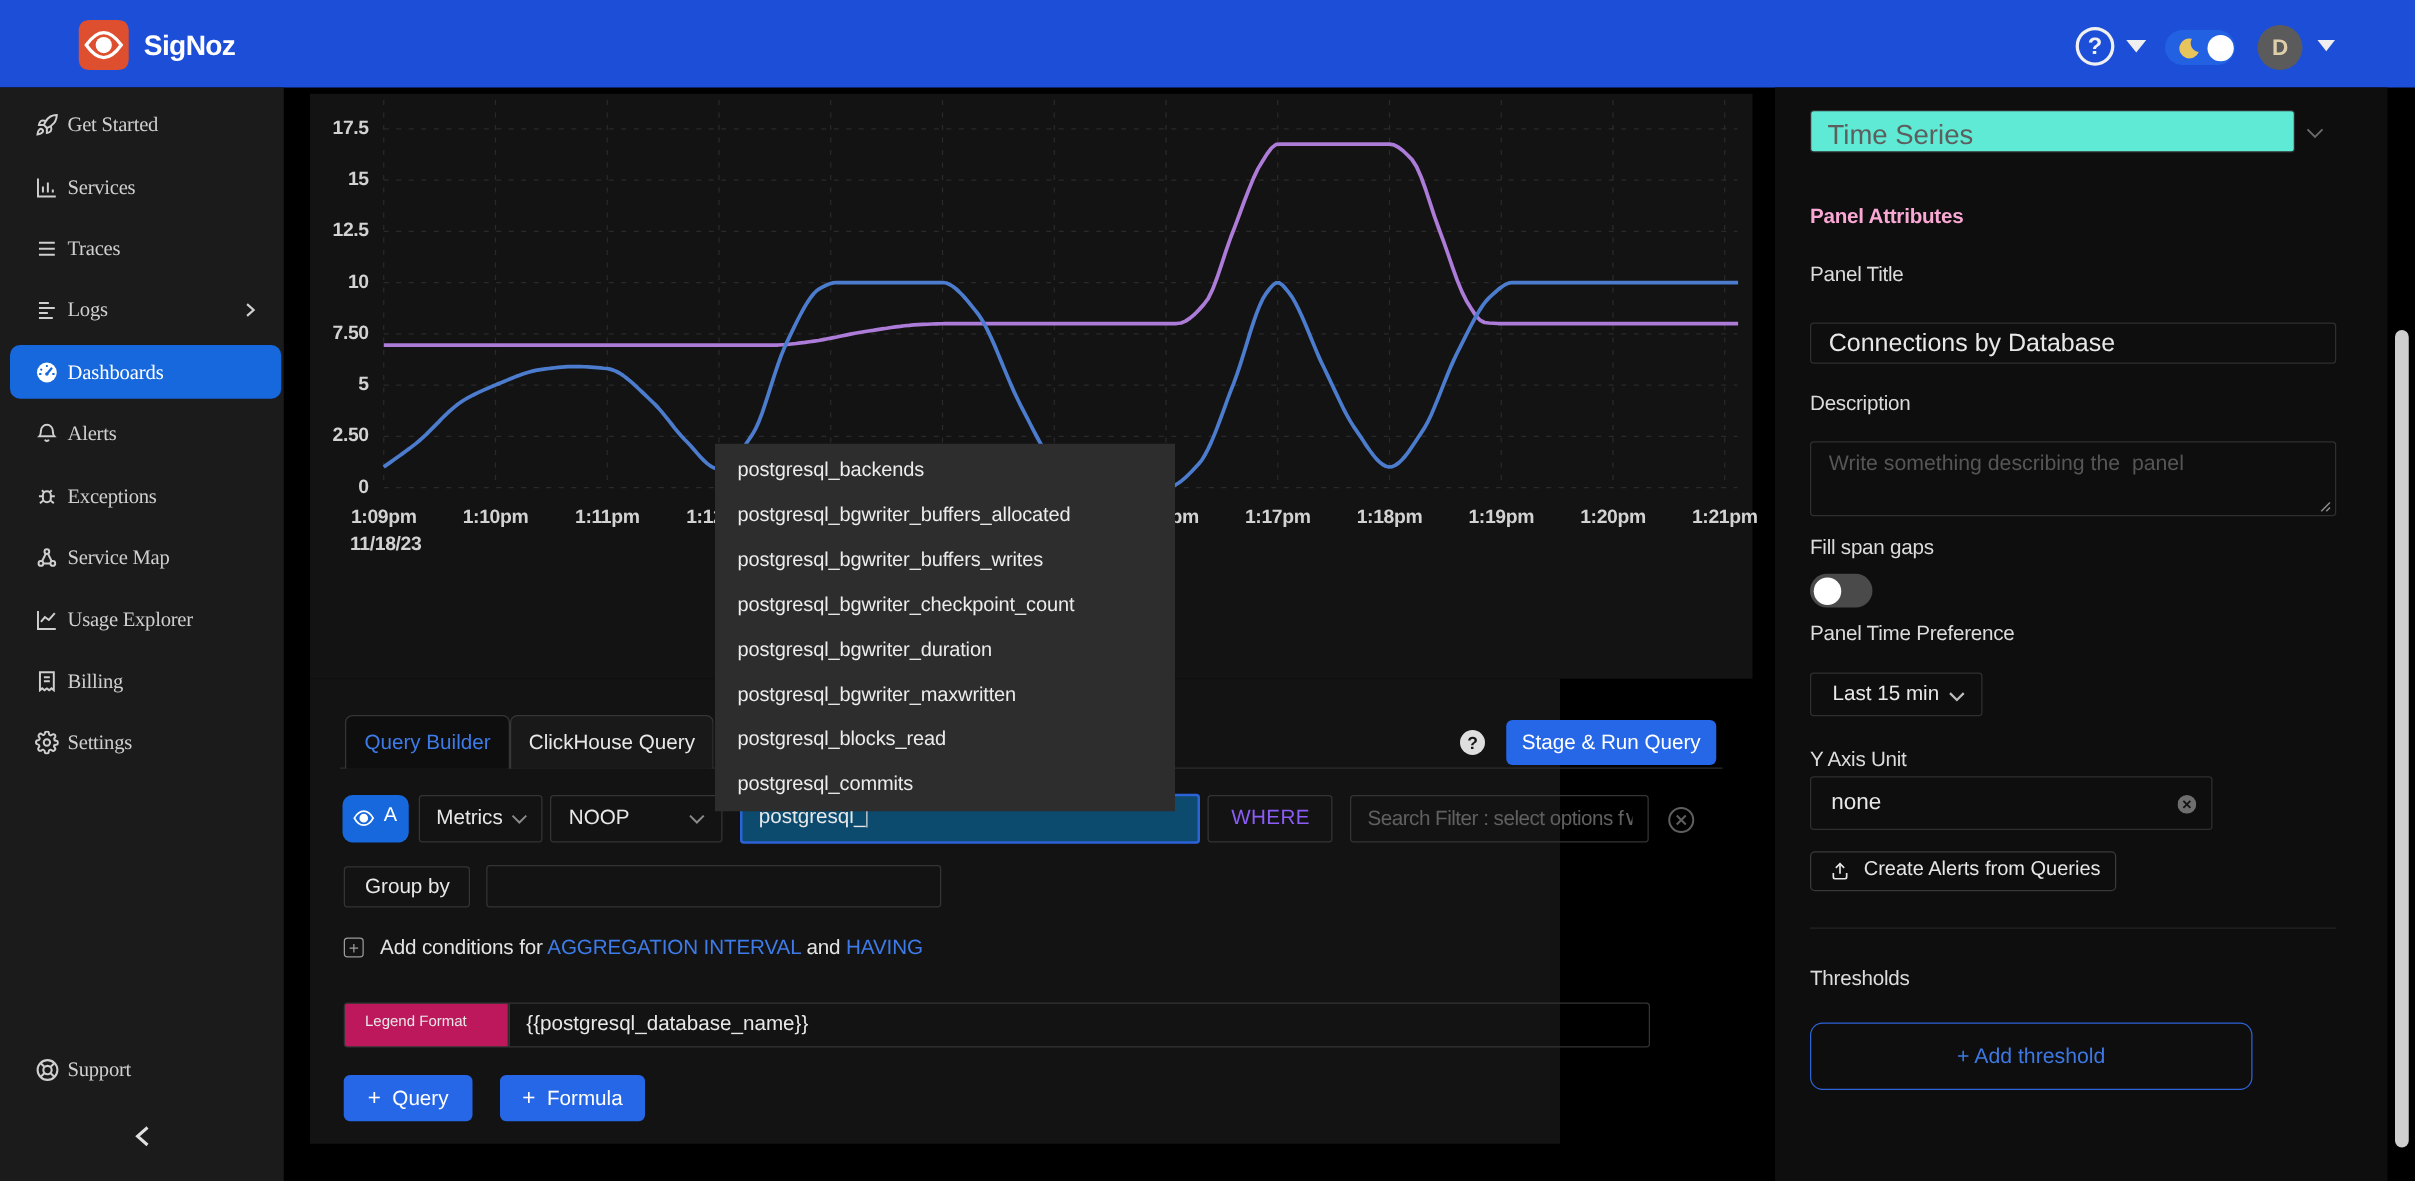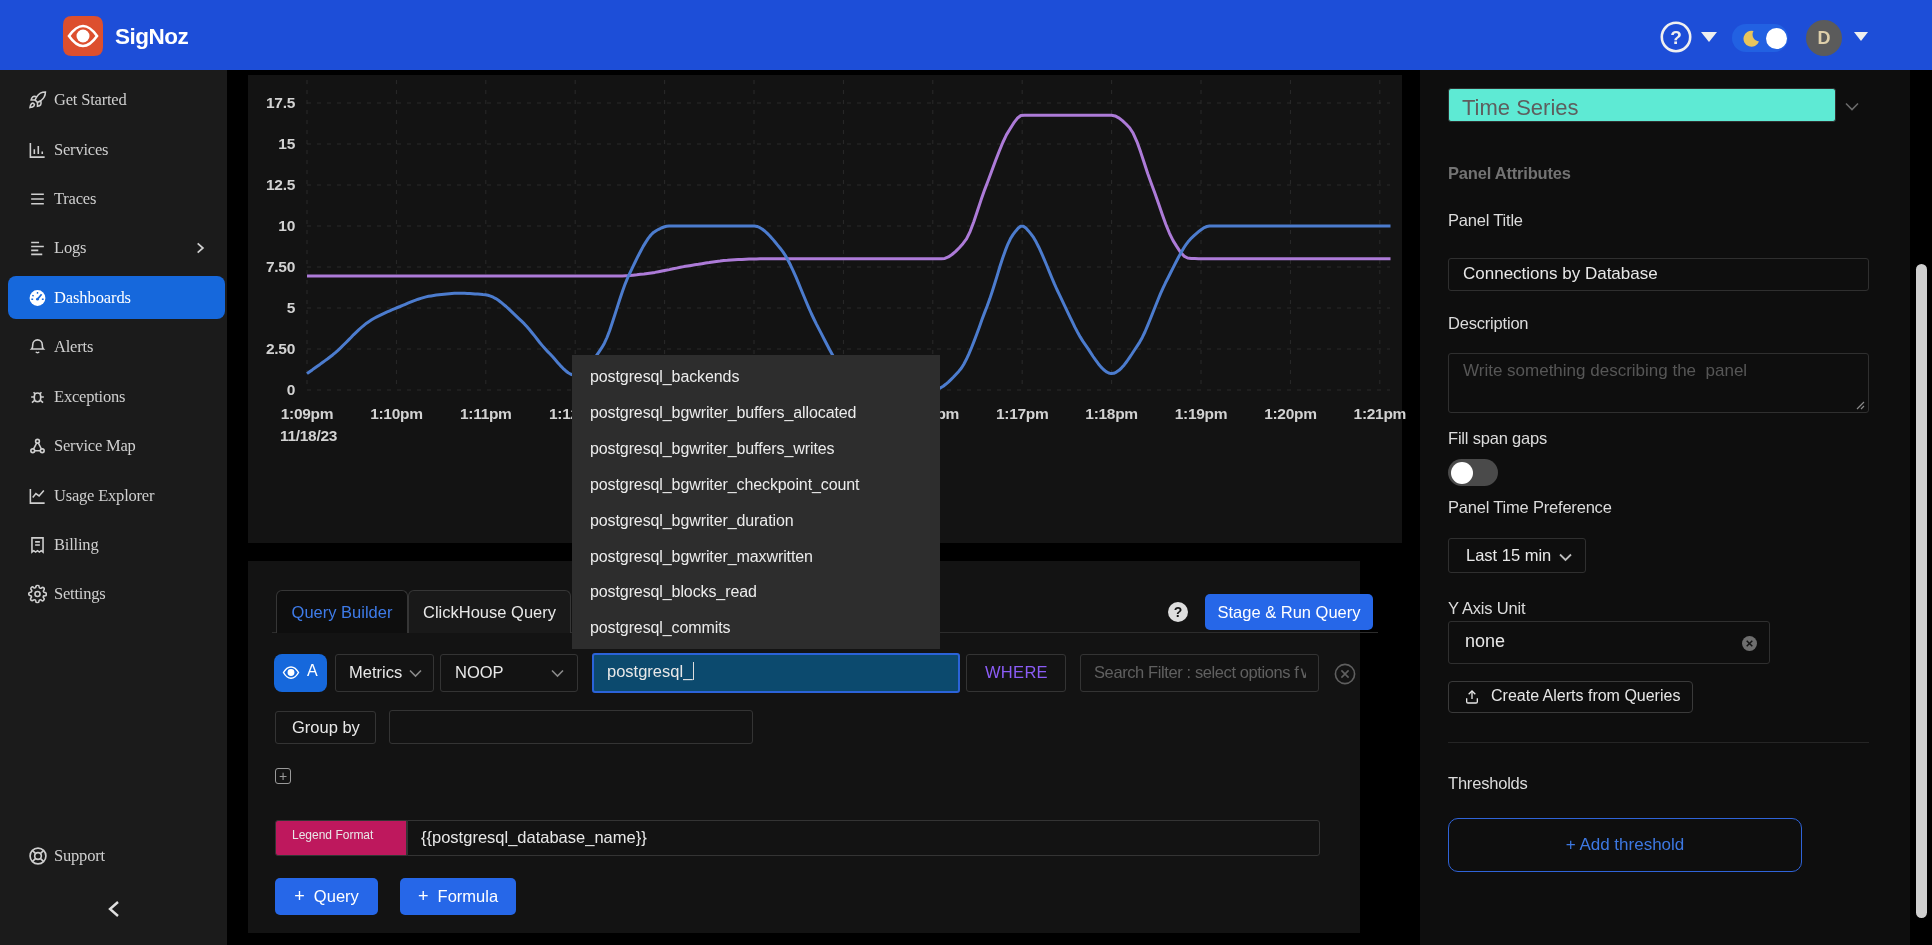--- a/index.html
+++ b/index.html
@@ -4,21 +4,21 @@
 <style>
 * { margin:0; padding:0; box-sizing:border-box; }
 html,body { width:1932px; height:945px; background:#000; overflow:hidden;
   font-family:"Liberation Sans", sans-serif; }
 .abs { position:absolute; }
 #page { position:relative; width:1932px; height:945px; }
 
 #topbar { left:0; top:0; width:1932px; height:70px; background:#1d4ed8; }
 #sidebar { left:0; top:70px; width:227px; height:875px; background:#1b1b1b; }
 #chartpanel { left:248px; top:75px; width:1154px; height:468px; background:#131313; }
-#querypanel { left:248px; top:561px; width:1112px; height:372px; background:#131313; }
+#querypanel { left:248px; top:543px; width:1000px; height:372px; background:#131313; }
 #rightcol { left:1420px; top:70px; width:490px; height:875px; background:#0e0e0e; }
 .menuitem { position:absolute; left:0; width:227px; height:44px; color:#cfcfcf;
   font-size:16.5px;font-family:Liberation Serif, serif; }
 .menuitem .mtext { position:absolute; left:54px; top:50%; transform:translateY(-50%); letter-spacing:-0.2px; }
 .menuitem svg { position:absolute; left:28px; top:50%; transform:translateY(-50%); }
 .ylab { position:absolute; width:46px; text-align:right; color:#d2d2d2; font-size:15.5px;
   font-weight:700; transform:translateY(-50%); letter-spacing:-0.3px;}
 .xlab { position:absolute; transform:translateX(-50%); color:#d2d2d2; font-size:15.5px;
   font-weight:700; top:330px; letter-spacing:-0.3px;}
 .inbox { position:absolute; border:1px solid #343434; border-radius:3px; color:#e8e8e8; }
@@ -262,41 +262,42 @@
         <circle cx="11" cy="11" r="9.6"></circle>
         <path d="M7.4 7.4l7.2 7.2 M14.6 7.4l-7.2 7.2"></path>
       </svg>
 
     <div class="inbox" style="left:27px;top:150px;width:101px;height:33px;font-size:16.5px">
       <span class="abs" style="left:16px;top:6px">Group by</span>
     </div>
     <div class="inbox" style="left:141px;top:149px;width:364px;height:34px"></div>
 
     <div class="abs" style="left:27px;top:207px;width:16px;height:16px;border:1.5px solid #9a9a9a;border-radius:3px;color:#9a9a9a;font-size:14px;text-align:center;line-height:14px">+</div>
+    <div class="abs" style="left:56px;top:206px;font-size:16.5px;color:#e4e4e4;letter-spacing:-0.1px">Add conditions for <span style="color:#3e7be8">AGGREGATION INTERVAL</span> and <span style="color:#3e7be8">HAVING</span></div>
 
     <div class="inbox" style="left:27px;top:259px;width:132px;height:36px;background:#be185d;border-radius:3px 0 0 3px;font-size:12px">
       <span class="abs" style="left:16px;top:7px">Legend Format</span>
     </div>
     <div class="inbox" style="left:159px;top:259px;width:913px;height:36px;border-radius:0 3px 3px 0;font-size:16.5px">
       <span class="abs" style="left:13px;top:7px">{{postgresql_database_name}}</span>
     </div>
 
     <div class="blubtn" style="left:27px;top:317px;width:103px;height:37px;font-size:16.5px;line-height:37px"><span style="font-size:18px">+</span>&nbsp; Query</div>
     <div class="blubtn" style="left:152px;top:317px;width:116px;height:37px;font-size:16.5px;line-height:37px"><span style="font-size:18px">+</span>&nbsp; Formula</div>
   </div>
   <div id="rightcol" class="abs">
     <div class="inbox" style="left:28px;top:18px;width:388px;height:34px;background:#5eead4;border-color:#2f2f2f;color:#5e5e5e;font-size:22px">
       <span class="abs" style="left:13px;top:6px">Time Series</span>
       <svg class="abs" style="left:396px;top:13px" width="14" height="9" viewBox="0 0 14 9" fill="none" stroke="#6a6a6a" stroke-width="1.6">
           <path d="M1 1.5 L7 7.5 L13 1.5"></path>
         </svg>
     </div>
-    <div class="lbl" style="left:28px;top:94px;font-weight:700;color:#737373">Panel Attributes</div>
+    <div class="lbl" style="left:28px;top:94px;font-weight:700;color:#f9a8d4">Panel Attributes</div>
     <div class="lbl" style="left:28px;top:141px">Panel Title</div>
-    <div class="inbox" style="left:28px;top:188px;width:421px;height:33px;border-color:#2f2f2f;font-size:17px">
+    <div class="inbox" style="left:28px;top:188px;width:421px;height:33px;border-color:#2f2f2f;font-size:20px">
       <span class="abs" style="left:14px;top:5px">Connections by Database</span>
     </div>
     <div class="lbl" style="left:28px;top:244px">Description</div>
     <div class="inbox" style="left:28px;top:283px;width:421px;height:60px;border-color:#2f2f2f;color:#565656;font-size:17px">
       <span class="abs" style="left:14px;top:7px">Write something describing the&nbsp; panel</span>
       <svg class="abs" style="left:407px;top:47px" width="9" height="9" viewBox="0 0 9 9" stroke="#8a8a8a" stroke-width="1.2">
           <path d="M8 1 L1 8 M8 5 L5 8"></path>
         </svg>
     </div>
     <div class="lbl" style="left:28px;top:359px">Fill span gaps</div>

